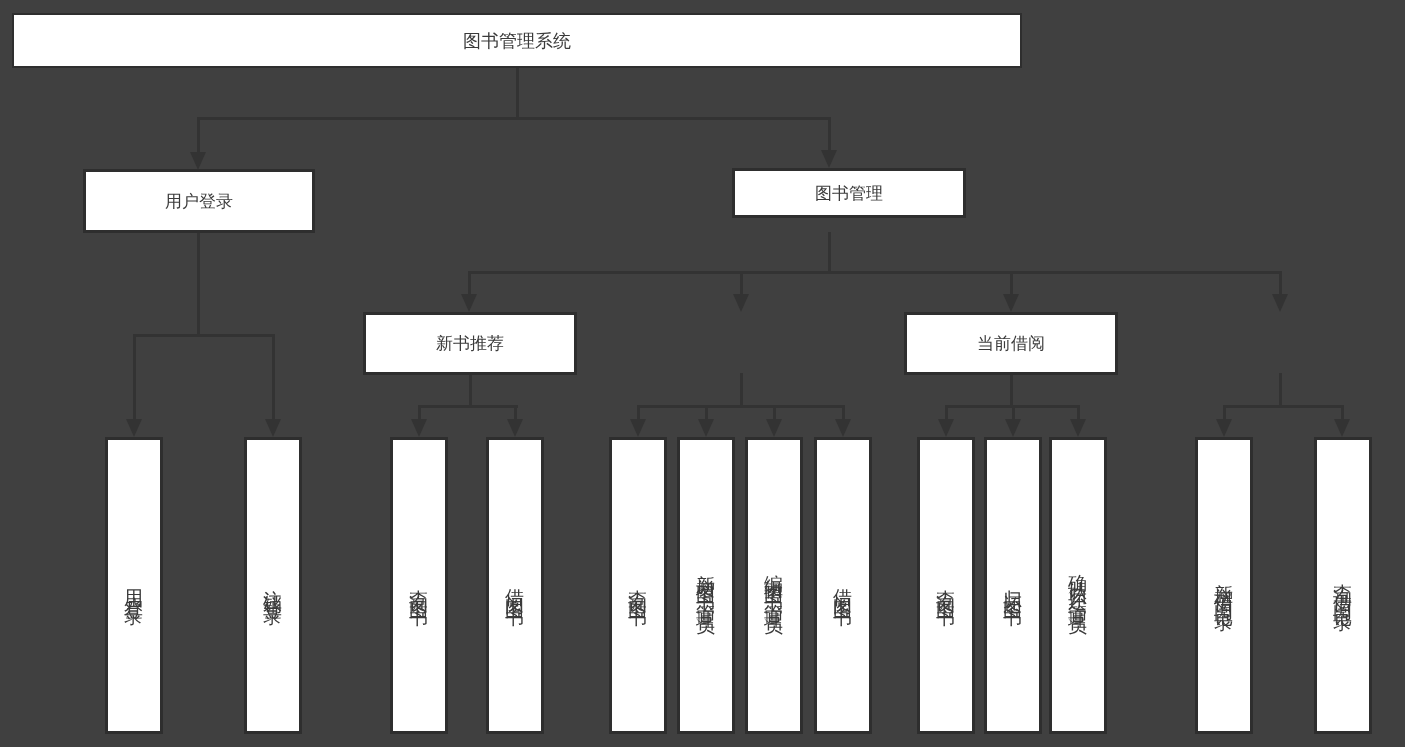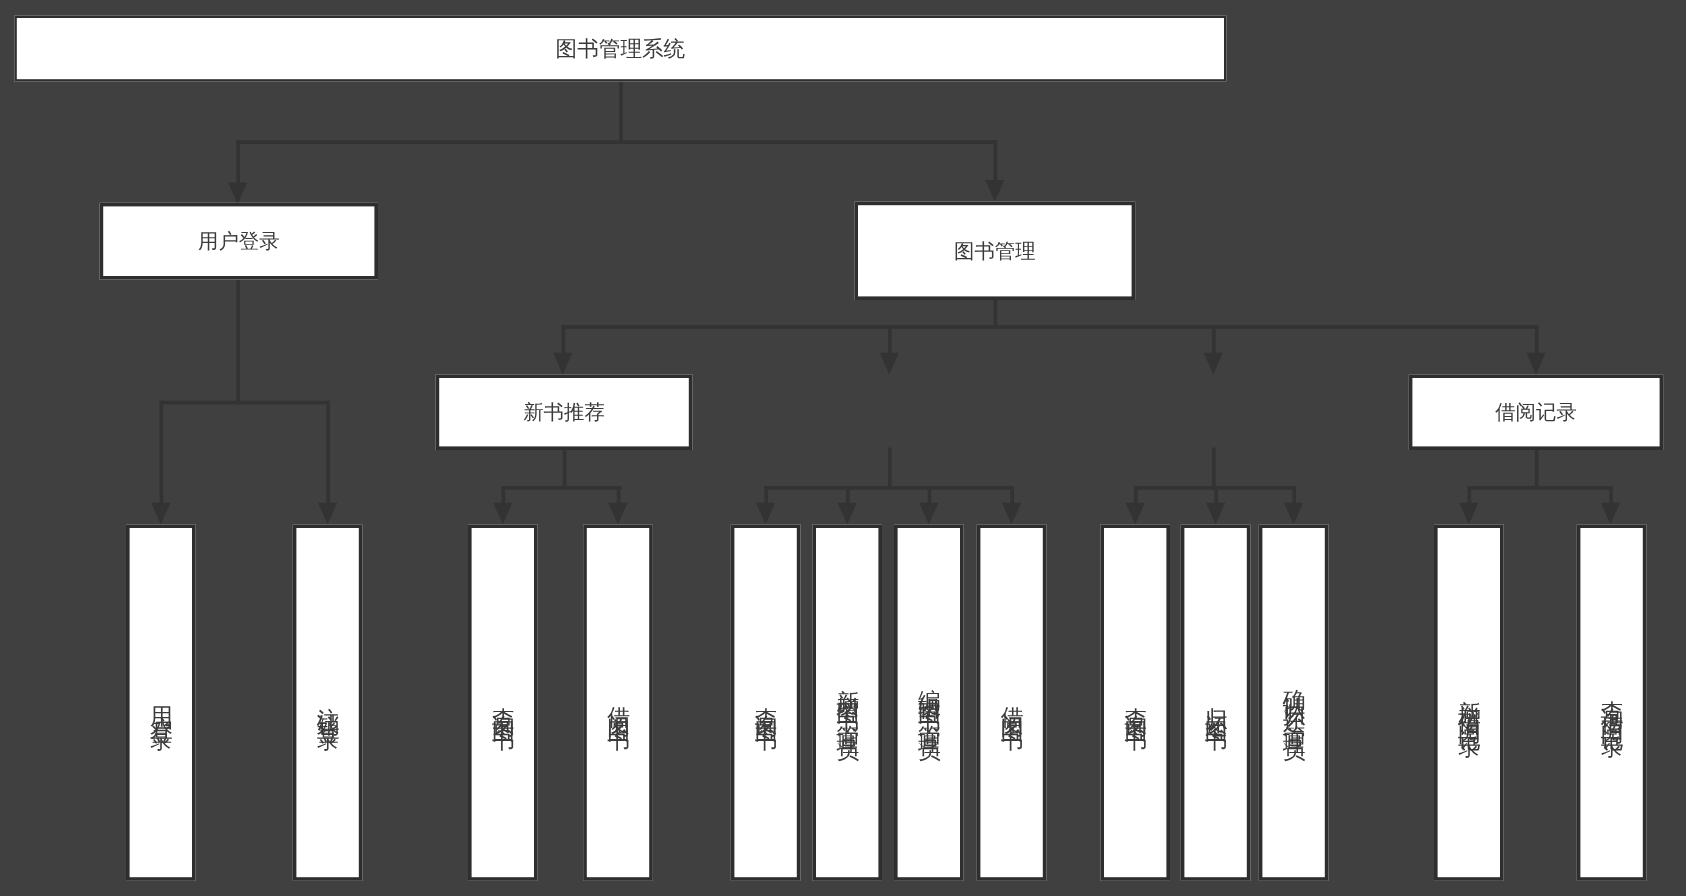--- a/index.html
+++ b/index.html
@@ -92,24 +92,24 @@
   <div class="vline" style="left:1279px;top:373px;height:35px;"></div>
   <div class="hline" style="left:1223px;top:405px;width:121px;"></div>
   <div class="vline" style="left:1223px;top:405px;height:16px;"></div>
   <div class="vline" style="left:1341px;top:405px;height:16px;"></div>
   <div class="arrow" style="left:1216px;top:419px;"></div>
   <div class="arrow" style="left:1334px;top:419px;"></div>
 
   <div class="box root" style="left:12px;top:13px;width:1010px;height:55px;">图书管理系统</div>
 
   <div class="box lvl" style="left:83px;top:169px;width:232px;height:64px;">用户登录</div>
-  <div class="box lvl" style="left:712px;top:168px;width:234px;height:82px;">图书管理</div>
+  <div class="box lvl" style="left:732px;top:168px;width:234px;height:50px;">图书管理</div>
 
   <div class="box lvl" style="left:363px;top:312px;width:214px;height:63px;">新书推荐</div>
-  <div class="box lvl" style="left:1174px;top:312px;width:212px;height:63px;">借阅记录</div>
+  <div class="box lvl" style="left:904px;top:312px;width:214px;height:63px;">当前借阅</div>
 
   <div class="box leaf" style="left:105px;top:437px;width:58px;height:297px;">用户登录</div>
   <div class="box leaf" style="left:244px;top:437px;width:58px;height:297px;">注销登录</div>
 
   <div class="box leaf" style="left:390px;top:437px;width:58px;height:297px;">查询图书</div>
   <div class="box leaf" style="left:486px;top:437px;width:58px;height:297px;">借阅图书</div>
 
   <div class="box leaf" style="left:609px;top:437px;width:58px;height:297px;">查询图书</div>
   <div class="box leaf" style="left:677px;top:437px;width:58px;height:297px;">新增图书（管理员）</div>
   <div class="box leaf" style="left:745px;top:437px;width:58px;height:297px;">编辑图书（管理员）</div>

